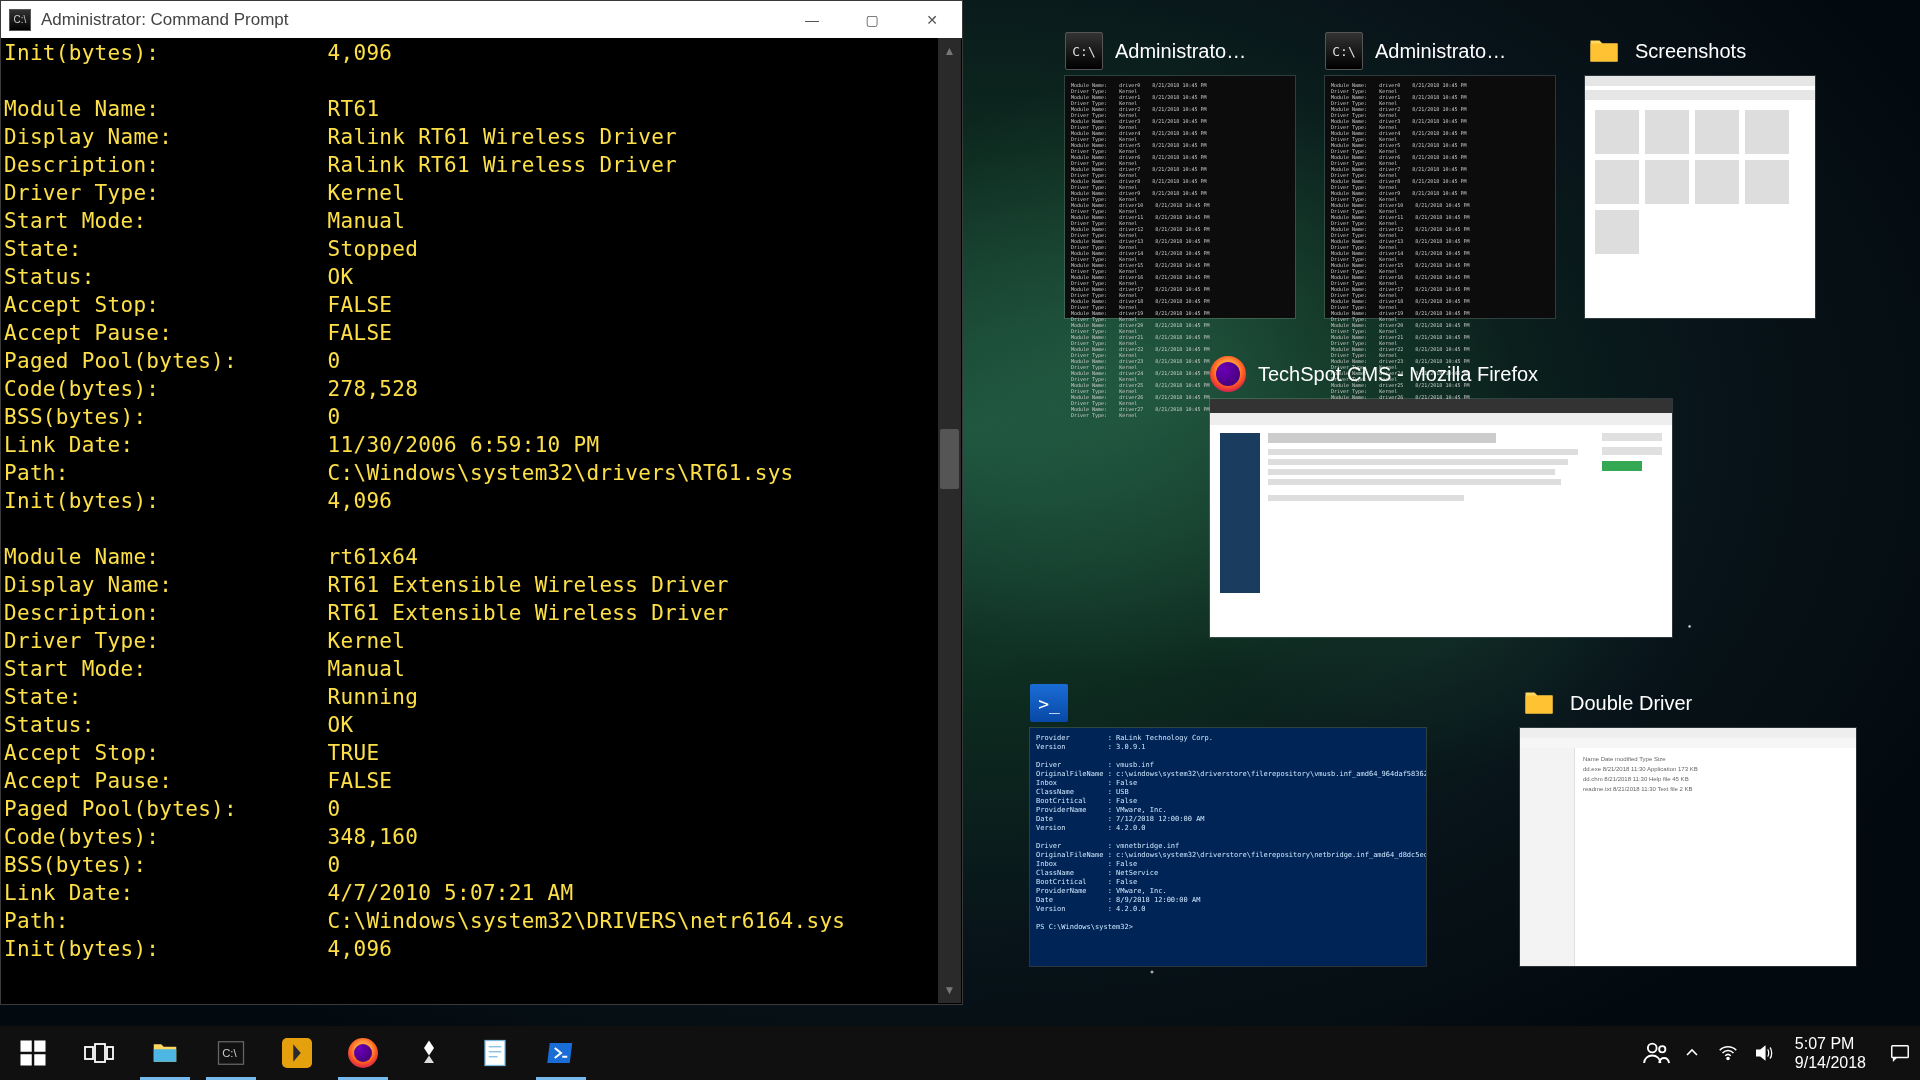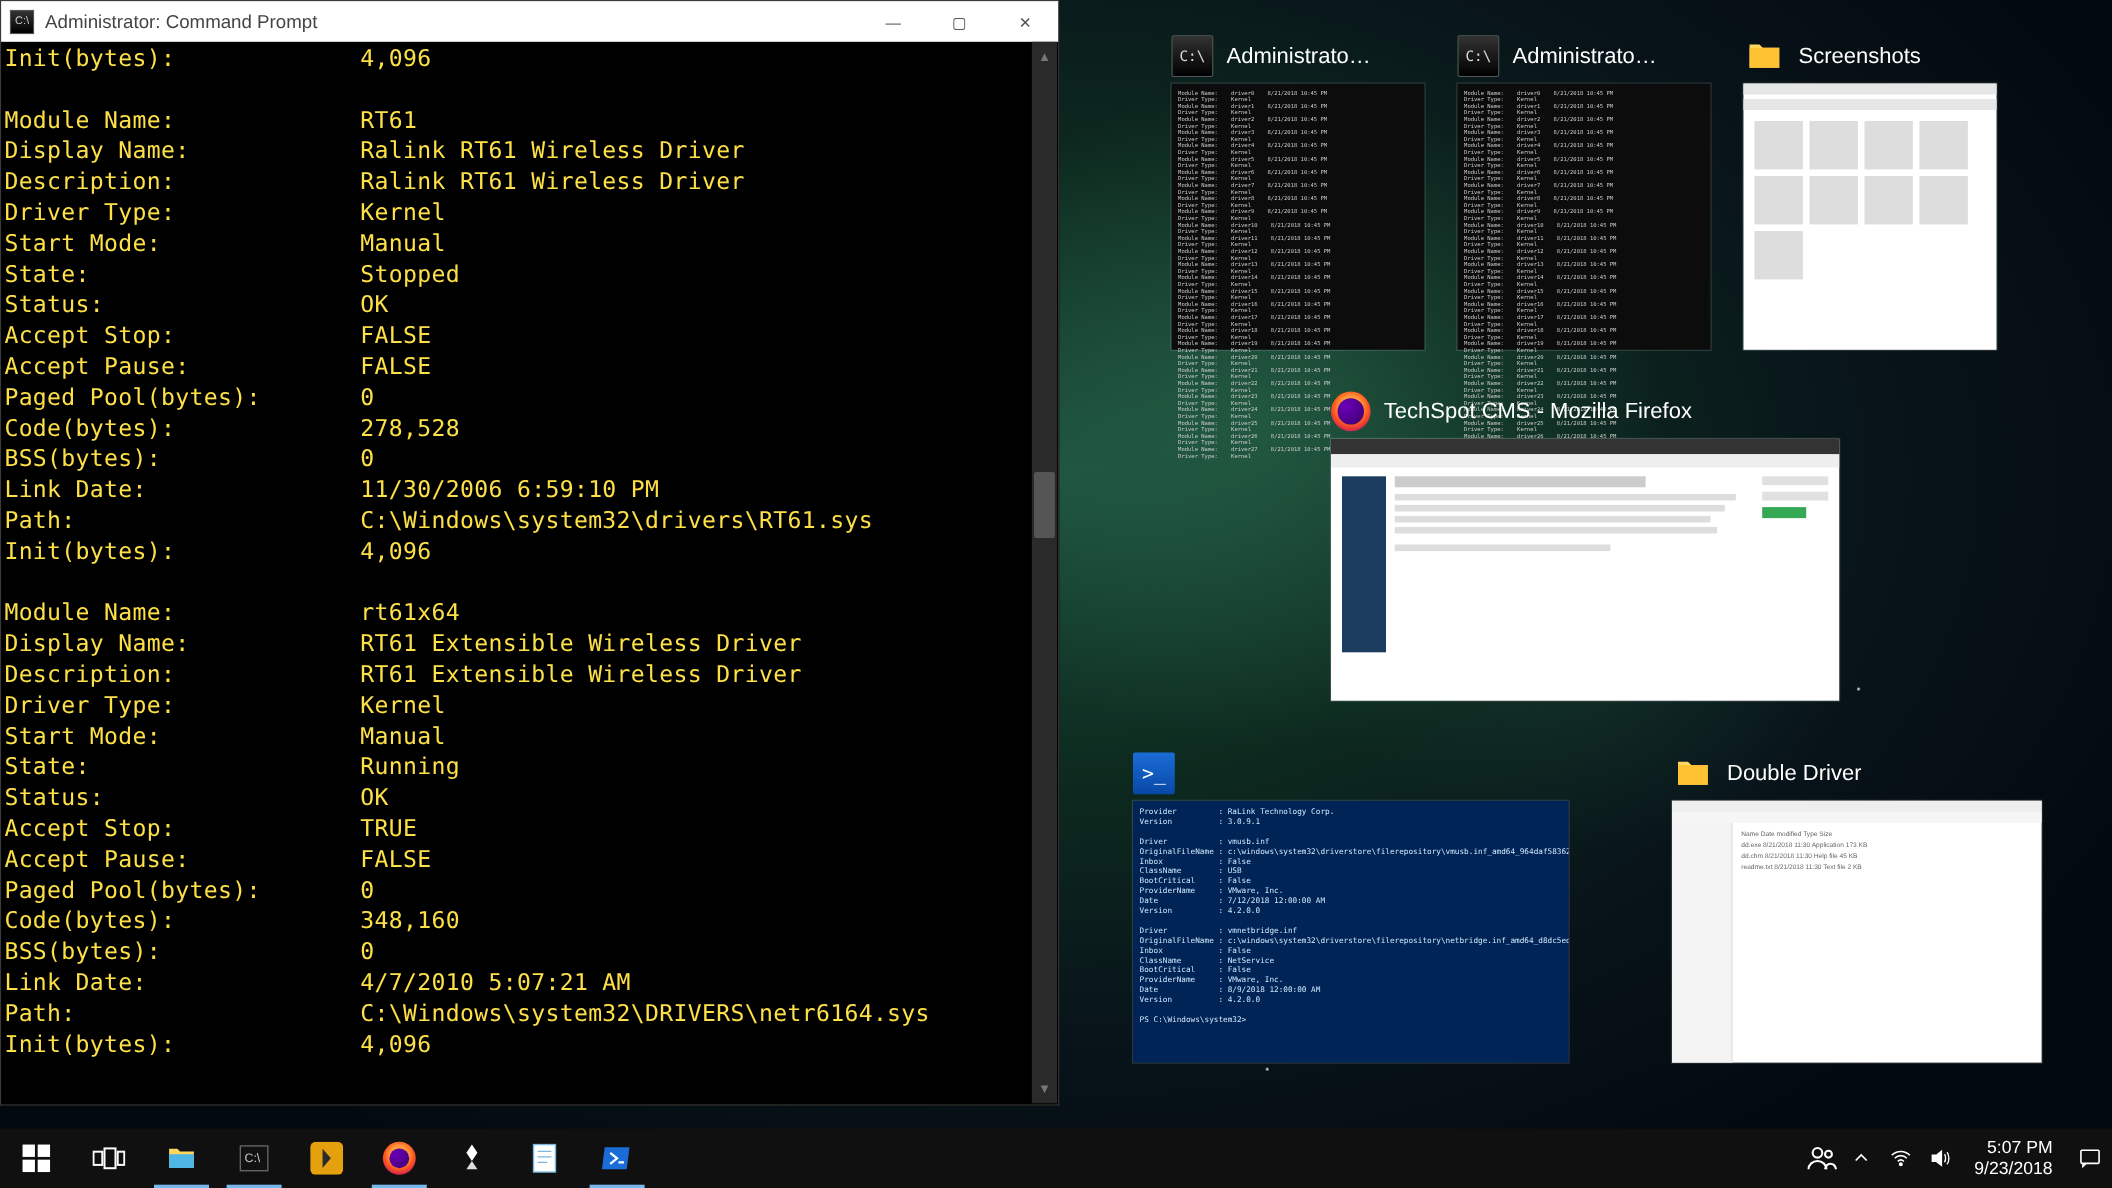--- a/index.html
+++ b/index.html
@@ -94,21 +94,21 @@
   position: absolute; left:0; right:0; bottom:0; height:54px;
   background: #101010; display:flex; align-items:center; color:#fff;
 }
 .tb-left { display:flex; align-items:center; height:100%; }
 .tb-btn { width:66px; height:100%; display:flex; align-items:center; justify-content:center; position:relative; }
 .tb-btn.active::after { content:''; position:absolute; left:8px; right:8px; bottom:0; height:3px; background:#76b9ed; }
 .tb-icon { width:30px; height:30px; }
 
 .tb-right { margin-left:auto; display:flex; align-items:center; height:100%; gap:2px; }
 .tray-btn { width:34px; height:100%; display:flex; align-items:center; justify-content:center; color:#fff; font-size:17px; }
-.clock { text-align:right; font-size:16px; line-height:19px; padding:0 12px; }
+.clock { text-align:left; font-size:16px; line-height:19px; padding:0 12px; }
 .notif { width:40px; height:100%; display:flex; align-items:center; justify-content:center; }
 
 
 svg { display:block; }
 </style>
 </head>
 <body>
 
 <div class="nebula"></div>
 
@@ -483,21 +483,21 @@
     </div>
     <div class="tray-btn">
       <svg width="22" height="22" viewBox="0 0 24 24" fill="#fff" stroke="#fff" stroke-width="1.4">
         <path d="M4 9v6h4l5 4V5L8 9H4z" fill="#fff"></path>
           <path d="M16 8c1.5 1.5 1.5 6.5 0 8" fill="none"></path>
           <path d="M18.5 6c2.5 2.5 2.5 9.5 0 12" fill="none"></path>
       </svg>
     </div>
     <div class="clock">
       <div>5:07 PM</div>
-      <div>9/23/2018</div>
+      <div>9/14/2018</div>
     </div>
     <div class="notif">
       <svg width="22" height="22" viewBox="0 0 24 24" fill="none" stroke="#fff" stroke-width="1.6">
         <rect x="3" y="4" width="18" height="13" rx="1"></rect>
           <path d="M8 17l-3 3v-3"></path>
       </svg>
     </div>
   </div>
 </div>
 

